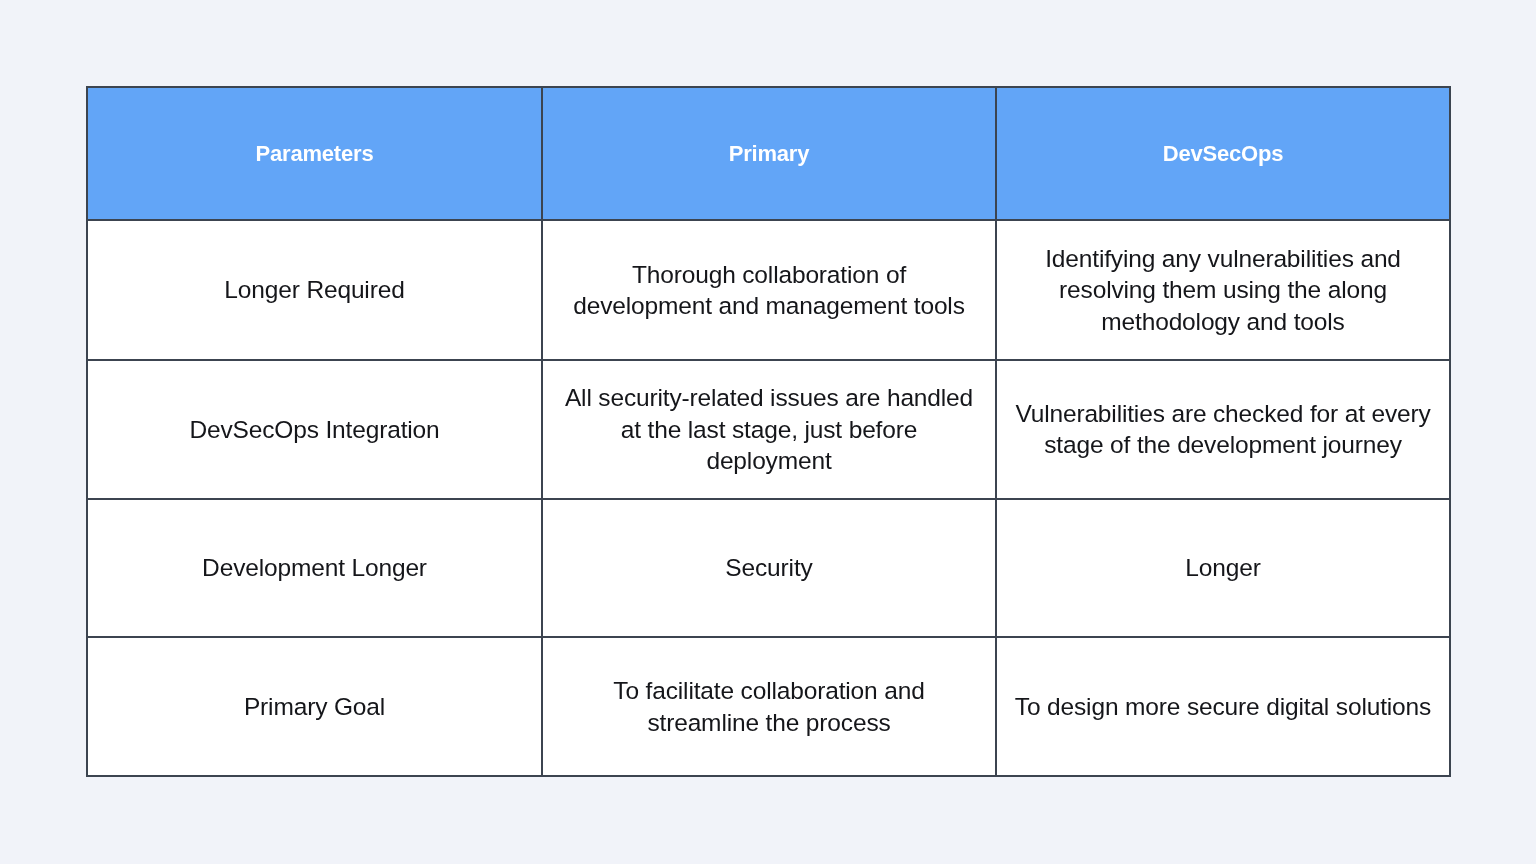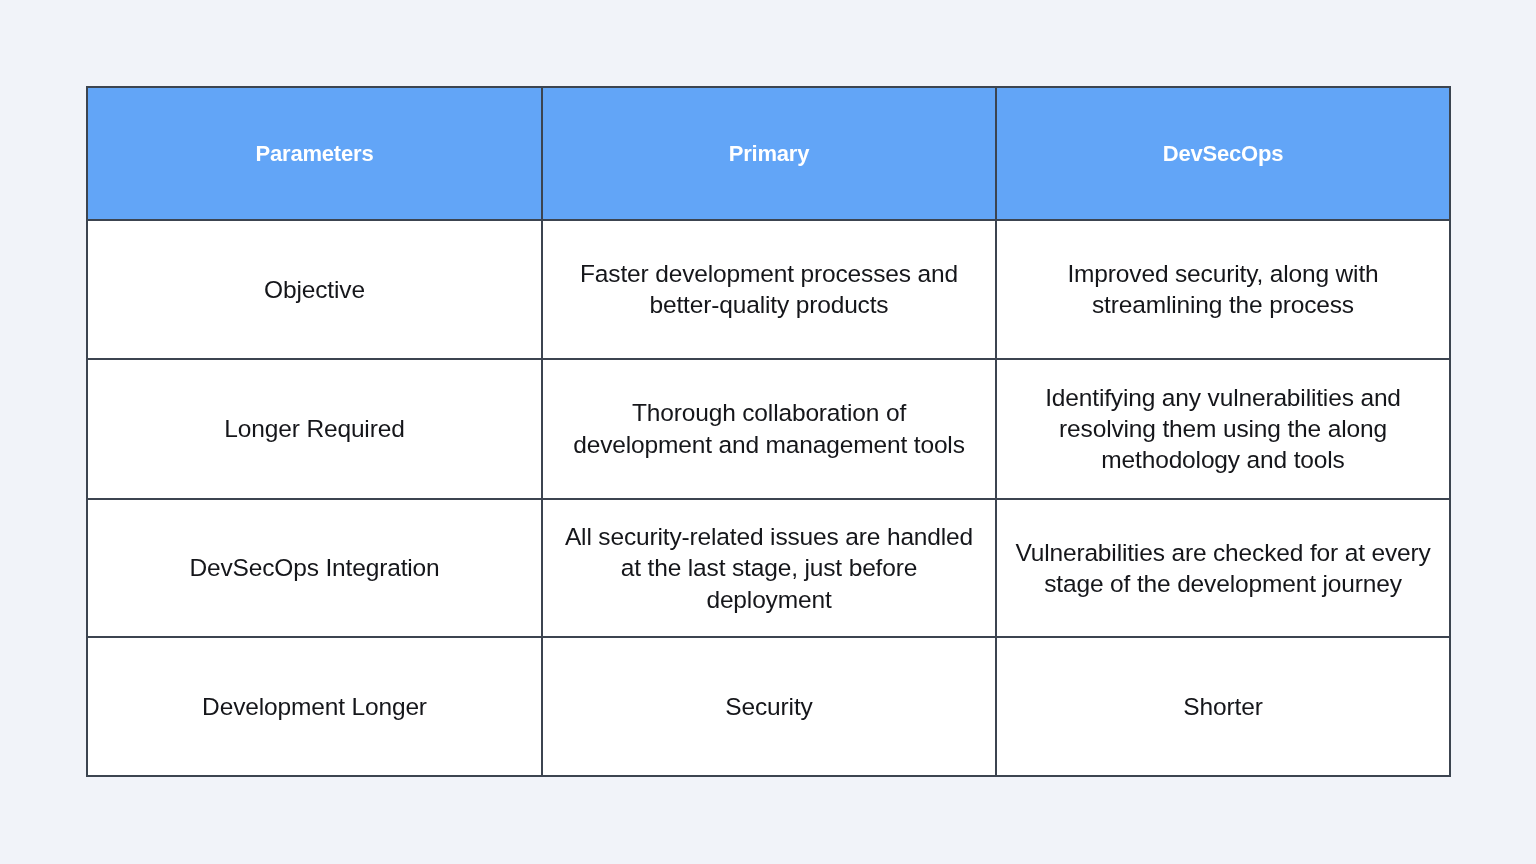--- a/index.html
+++ b/index.html
@@ -100,33 +100,20 @@
             <span class="cell-text">Primary</span>
           </th>
           <th>
             <span class="cell-text">DevSecOps</span>
           </th>
         </tr>
       </thead>
 
       <tbody>
 
-        <tr>
-          <td>
-            <span class="cell-text">Objective</span>
-          </td>
-          <td>
-            <span class="cell-text">Faster development processes and
-better-quality products</span>
-          </td>
-          <td>
-            <span class="cell-text">Improved security, along with
-streamlining the process</span>
-          </td>
-        </tr>
 
         <tr class="tall">
           <td>
             <span class="cell-text">Longer Required</span>
           </td>
           <td>
             <span class="cell-text">Thorough collaboration of
 development and management tools</span>
           </td>
           <td>
@@ -151,22 +138,34 @@
         </tr>
 
         <tr>
           <td>
             <span class="cell-text">Development Longer</span>
           </td>
           <td>
             <span class="cell-text">Security</span>
           </td>
           <td>
-            <span class="cell-text">Shorter</span>
+            <span class="cell-text">Longer</span>
           </td>
         </tr>
 
+        <tr>
+          <td>
+            <span class="cell-text">Primary Goal</span>
+          </td>
+          <td>
+            <span class="cell-text">To facilitate collaboration and
+streamline the process</span>
+          </td>
+          <td>
+            <span class="cell-text">To design more secure digital solutions</span>
+          </td>
+        </tr>
 
       </tbody>
     </table>
   </div>
 
 </div>
 
 </body></html>

